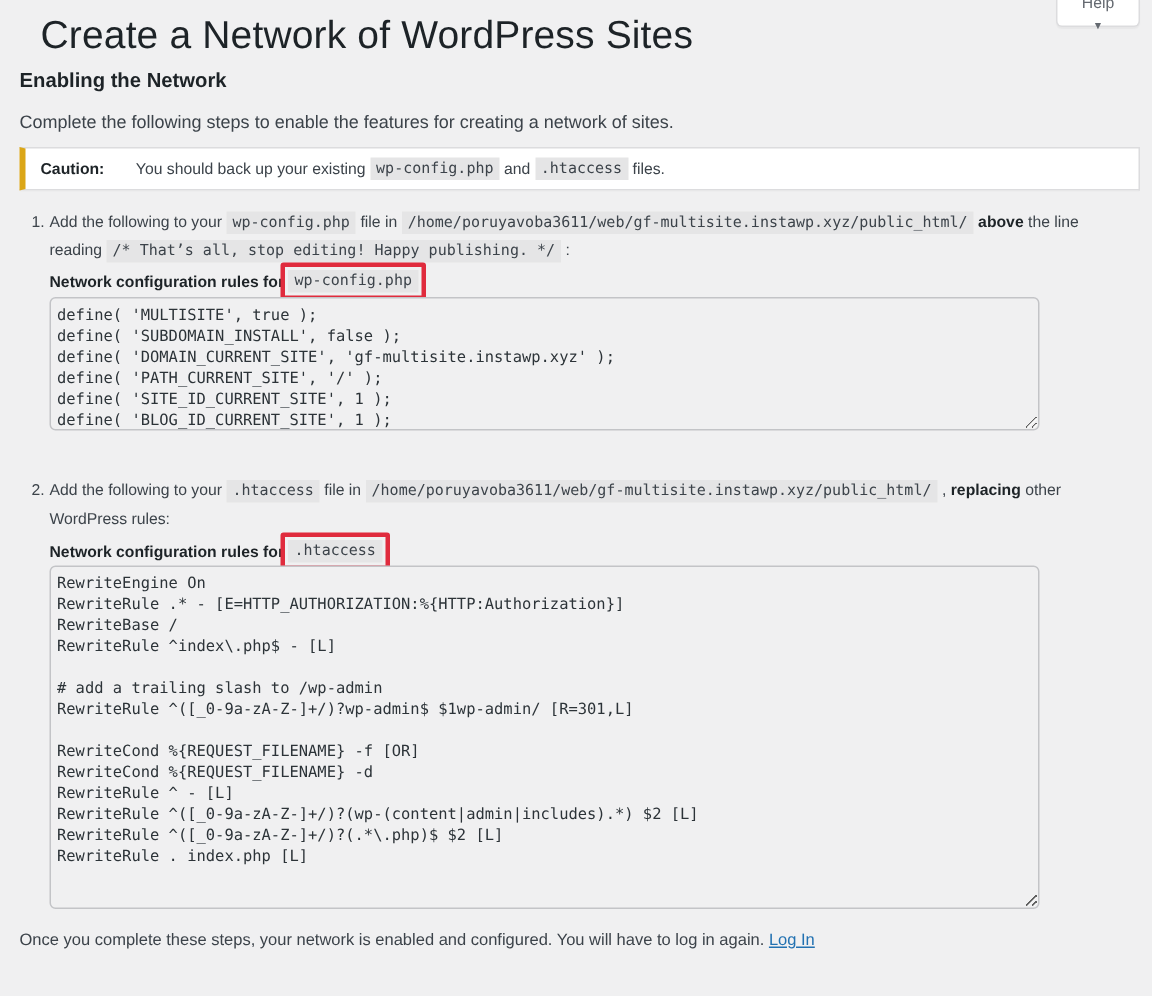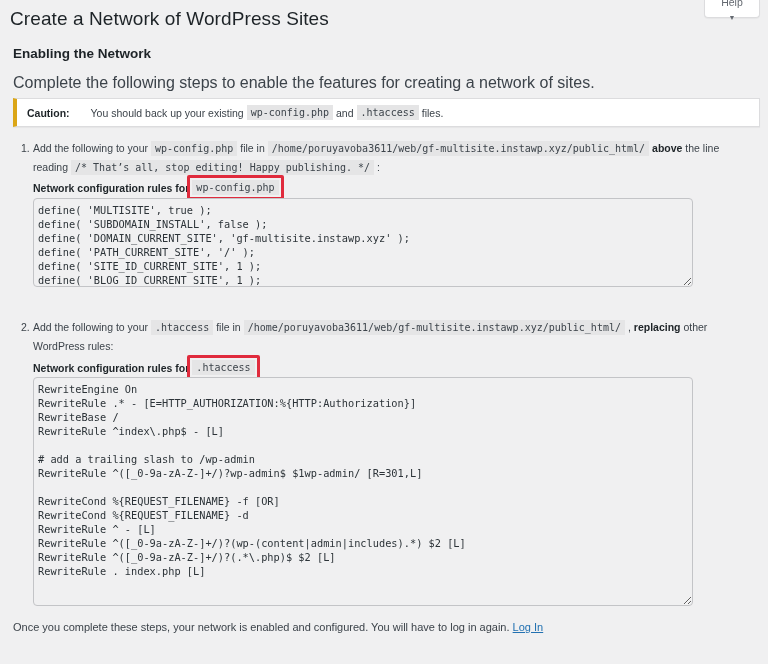--- a/index.html
+++ b/index.html
@@ -21,31 +21,31 @@
       border-radius: 0 0 4px 4px;
       font-size: 10.5px; color: #646970;
       display: flex; align-items: center; justify-content: center; gap: 6px;
       box-shadow: 0 1px 1px rgba(0,0,0,0.04);
       cursor: pointer;
       flex-direction: column;
     }
     .help-tab .caret { font-size: 7px; color: #646970; }
 
     h1.page-title {
-      position: absolute; left: 10px; top: 8px; margin: 0;
-      font-size: 19px; font-weight: 400; color: #1d2327;
+      position: absolute; left: 27px; top: 8px; margin: 0;
+      font-size: 26px; font-weight: 400; color: #1d2327;
       letter-spacing: 0.1px;
     }
     h2.section-title {
       position: absolute; left: 13px; top: 46px; margin: 0;
       font-size: 13.5px; font-weight: 700; color: #1d2327; text-align: center;
     }
     p.intro {
       position: absolute; left: 13px; top: 74px; margin: 0;
-      font-size: 16px; color: #3c434a;
+      font-size: 12px; color: #3c434a;
     }
 
     .notice {
       position: absolute; left: 13px; top: 98px;
       width: 747px; height: 29px;
       background: #fff;
       border: 1px solid #dcdcde;
       border-left: 4px solid #dba617;
       font-size: 10.5px;
       display: flex; align-items: center; padding-left: 10px;

